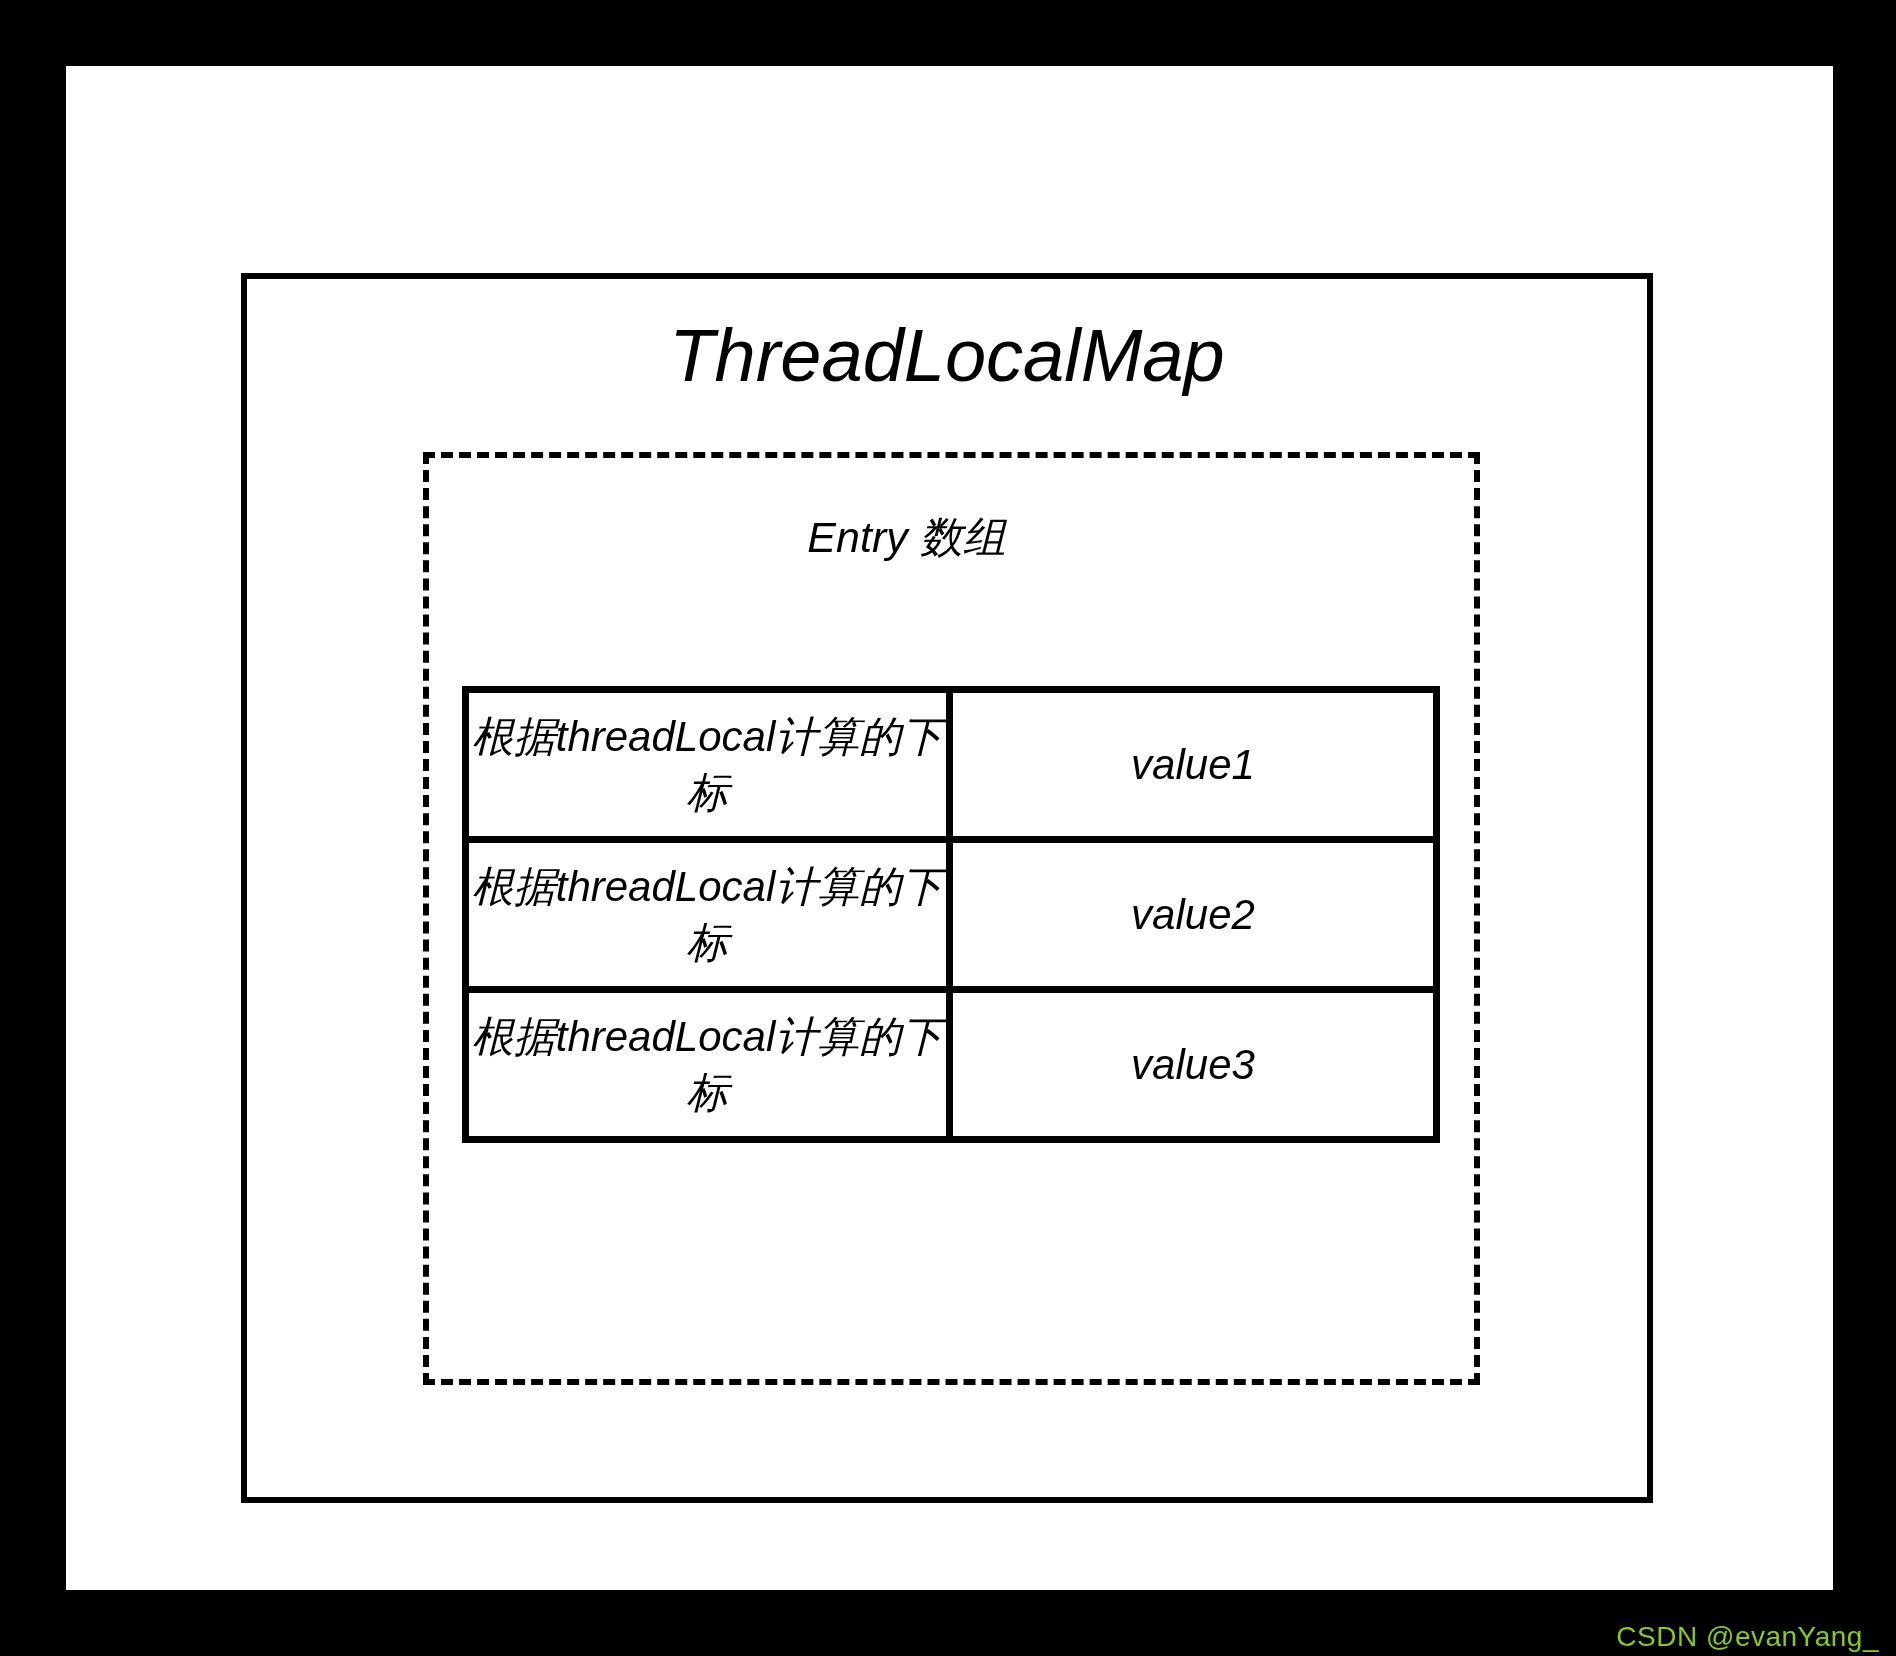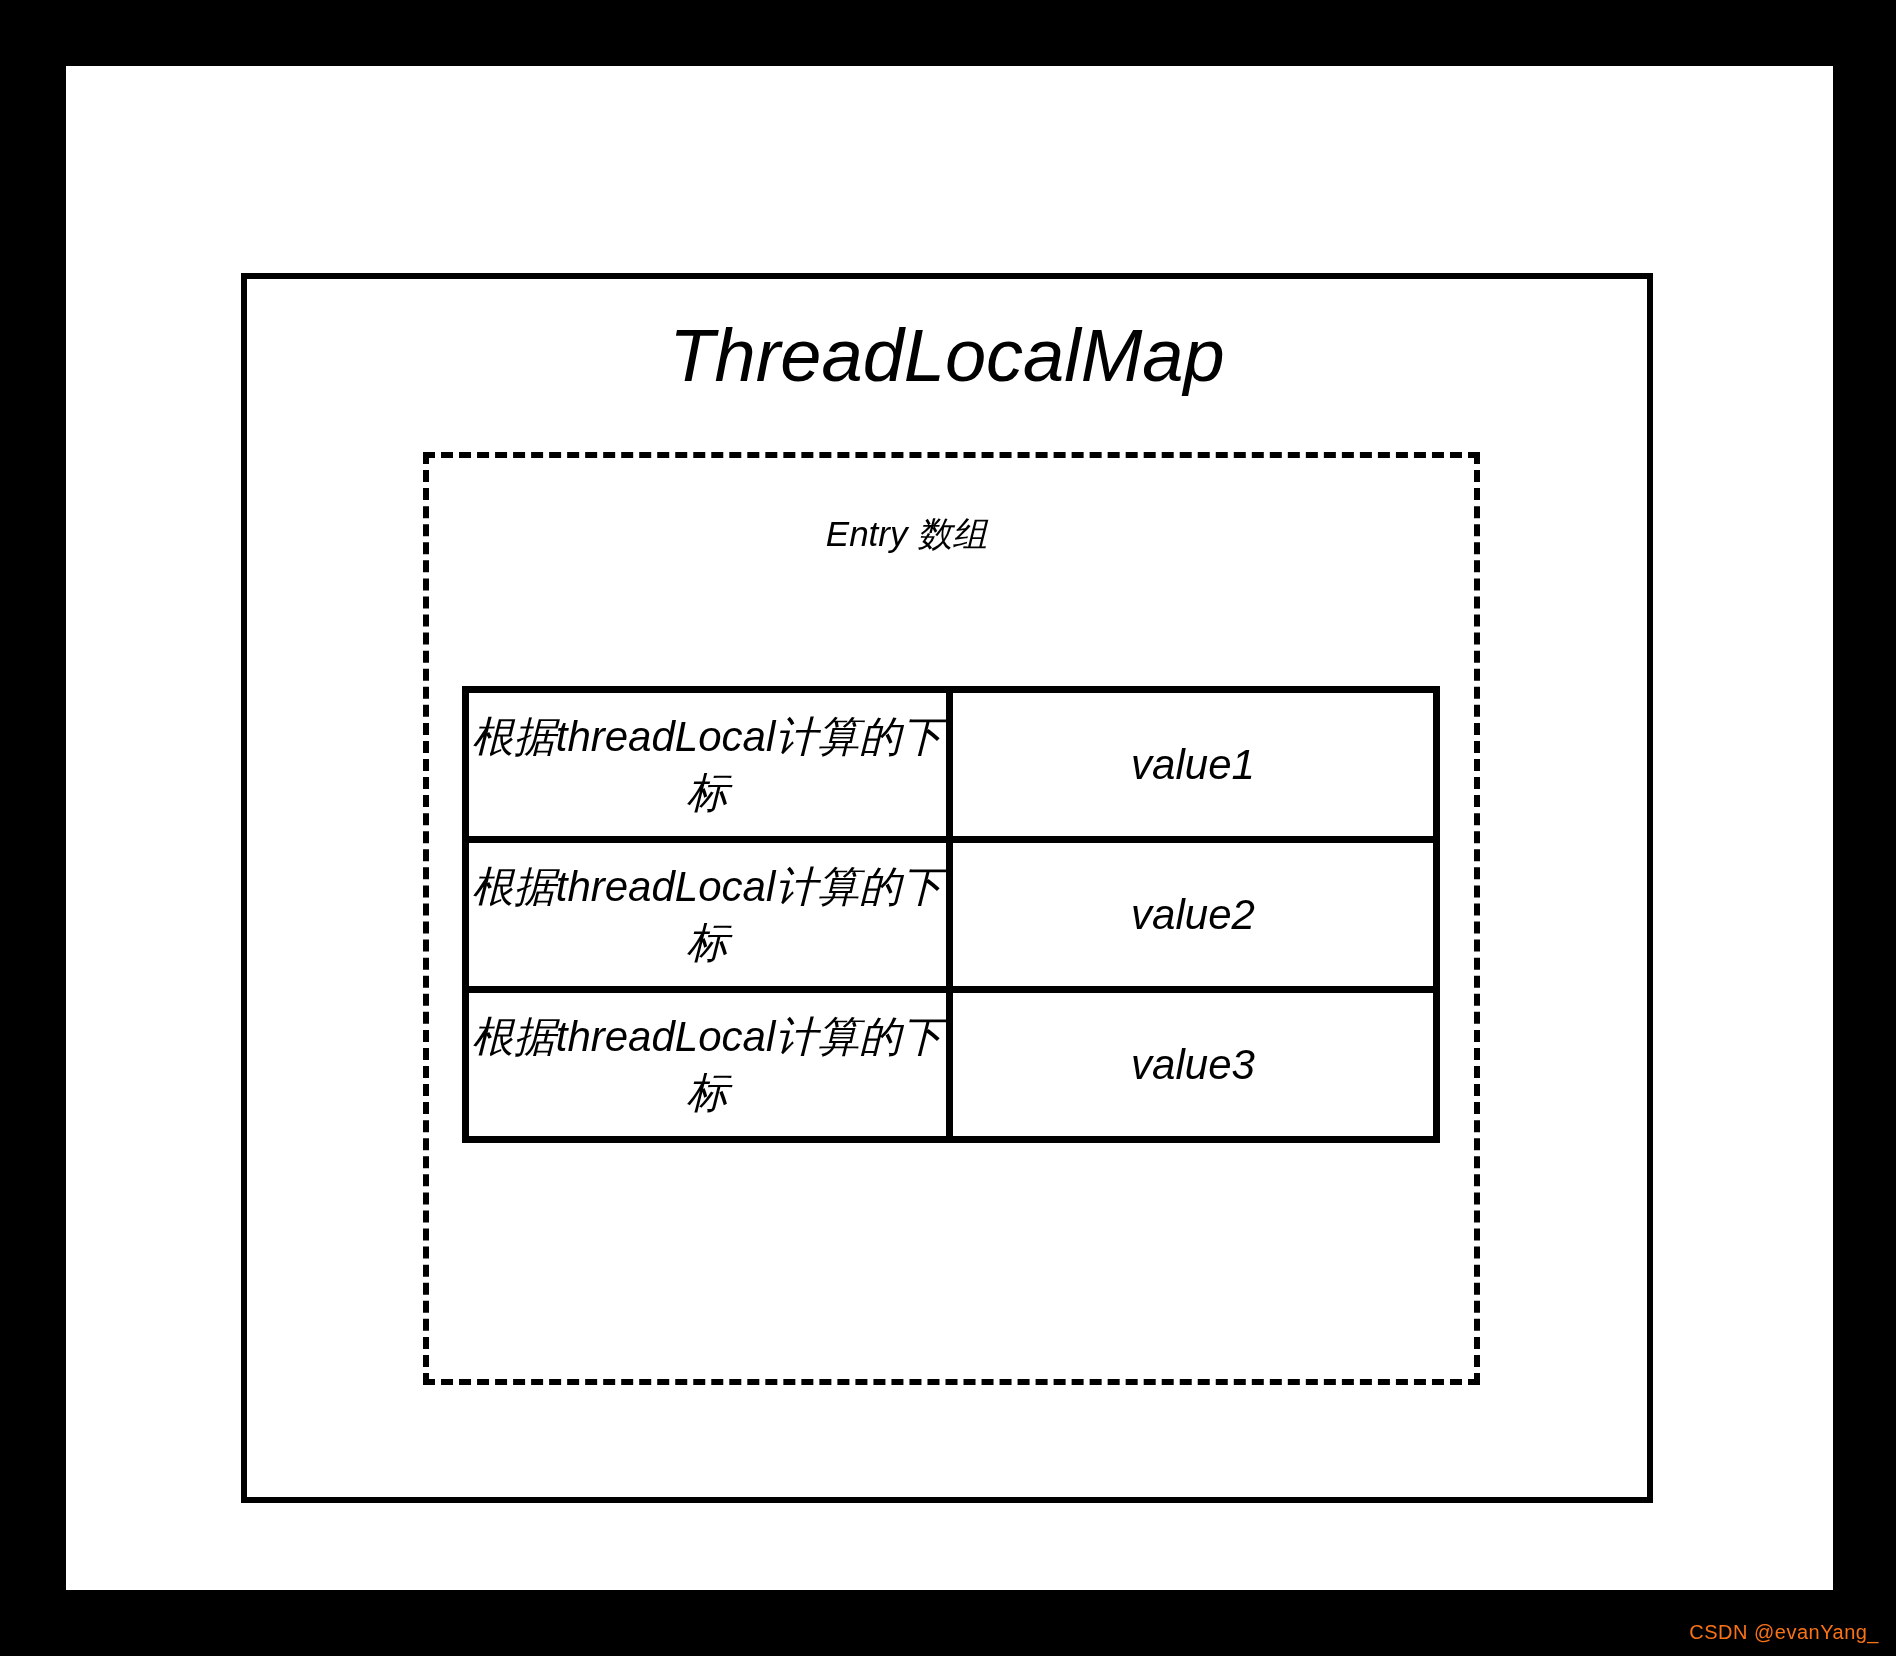--- a/index.html
+++ b/index.html
@@ -66,21 +66,21 @@
     border: 6px dashed #000;
     box-sizing: border-box;
     background: #fff;
   }
   .entry-label {
     position: absolute;
     top: 58px;
     left: -45px;
     width: 100%;
     text-align: center;
-    font-size: 35px;
+    font-size: 43px;
     color: #000;
     line-height: 1.0;
   }
   .entry-table {
     position: absolute;
     left: 33px;
     top: 228px;
     border-collapse: collapse;
     table-layout: fixed;
     width: 971px;
@@ -95,22 +95,22 @@
     color: #000;
     background: #fff;
     padding: 0;
   }
   .entry-table td.idx { width: 484px; }
   .entry-table td.val { width: 487px; }
   .watermark {
     position: absolute;
     right: 17px;
     top: 1621px;
-    font-size: 20px;
-    color: #f97316;
+    font-size: 28px;
+    color: #84cc16;
     letter-spacing: 0.5px;
   }
 </style>
 </head>
 <body>
 
 <div class="canvas">
   <div class="paper">
 
 

